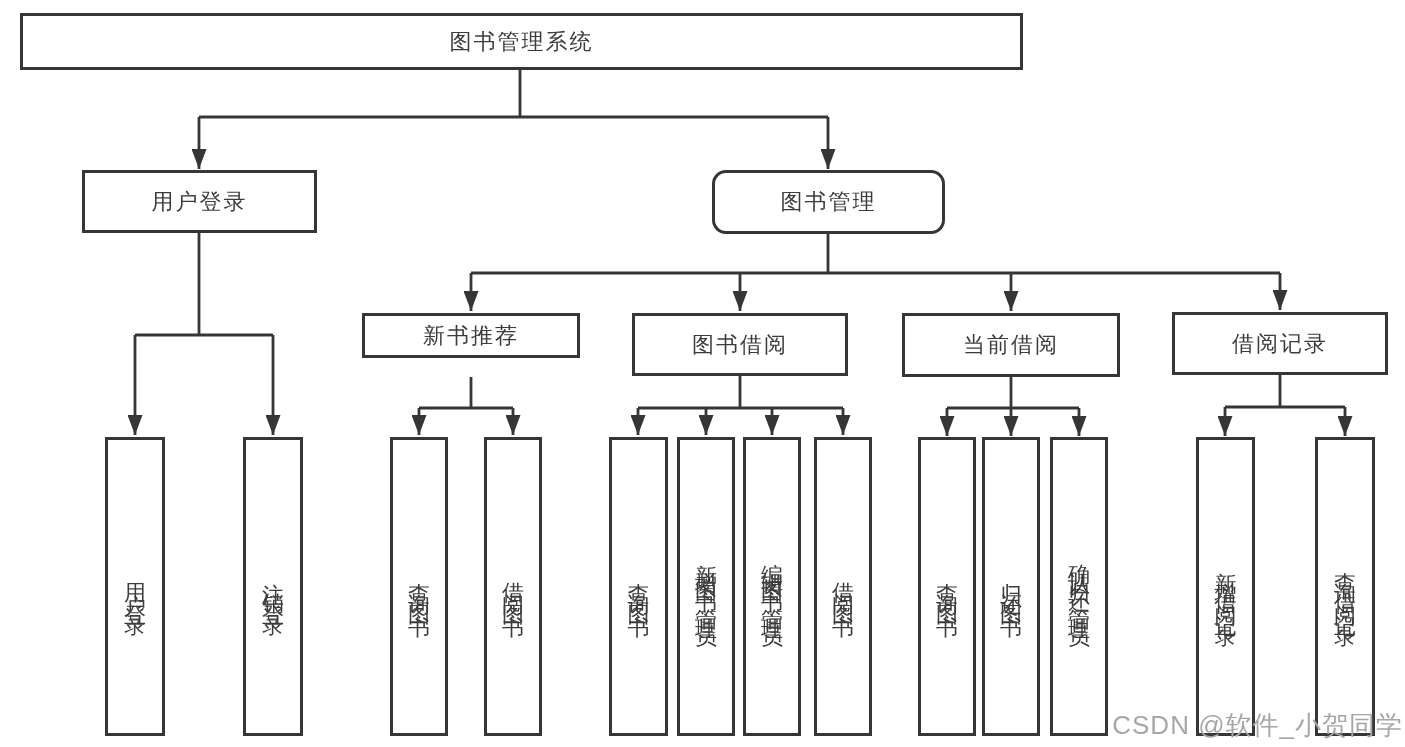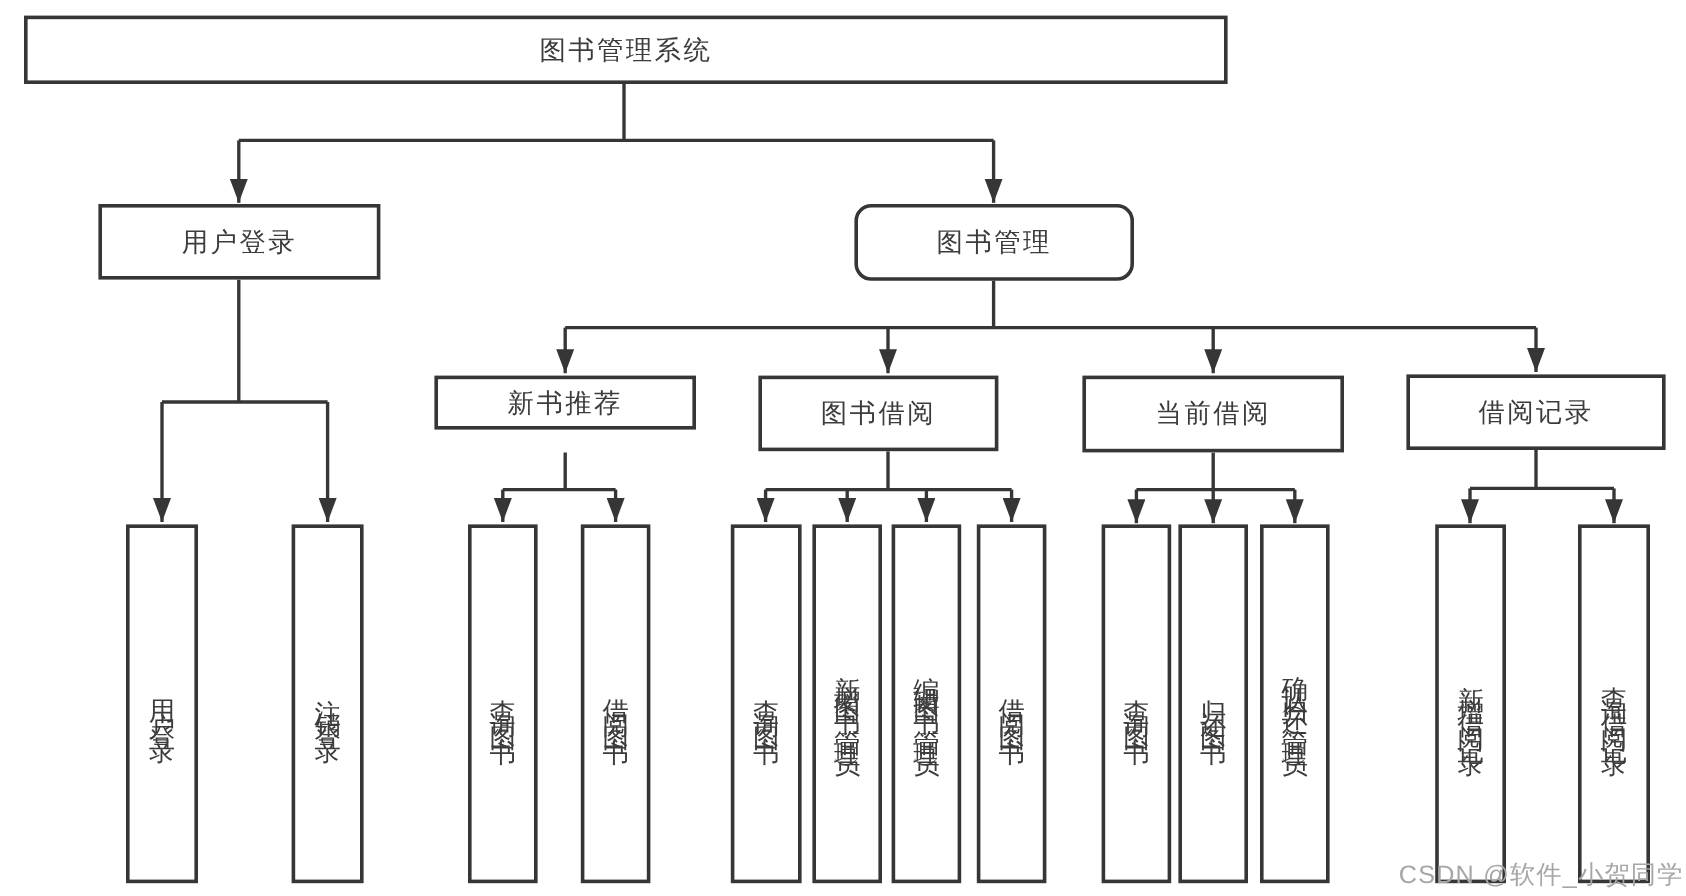--- a/index.html
+++ b/index.html
@@ -44,21 +44,21 @@
     font-size: 22px;
     letter-spacing: 11px;
     line-height: 1;
     color: #3c3c3c;
   }
   .vtext.long { letter-spacing: 9px; }
   #watermark {
     position: absolute;
     right: 2px;
     bottom: 4px;
-    font-size: 21px;
+    font-size: 26px;
     color: #a6a6a6;
     letter-spacing: 1px;
     z-index: 3;
     white-space: nowrap;
   }
 </style>
 </head>
 <body>
 
 <div id="stage">
@@ -108,21 +108,21 @@
   <div class="node hnode" style="left:82px; top:170px; width:235px; height:63px;">
     <span>用户登录</span>
   </div>
   <div class="node hnode" style="left:712px; top:170px; width:233px; height:64px;border-radius:14px;">
     <span>图书管理</span>
   </div>
 
   <div class="node hnode" style="left:362px; top:313px; width:218px; height:45px;">
     <span>新书推荐</span>
   </div>
-  <div class="node hnode" style="left:632px; top:313px; width:200px; height:63px;">
+  <div class="node hnode" style="left:632px; top:313px; width:216px; height:63px;">
     <span>图书借阅</span>
   </div>
   <div class="node hnode" style="left:1172px; top:312px; width:216px; height:63px;">
     <span>借阅记录</span>
   </div>
   <div class="node hnode" style="left:902px; top:313px; width:218px; height:64px;">
     <span>当前借阅</span>
   </div>
 
   <div class="node leaf" style="left:105px; width:60px;">

